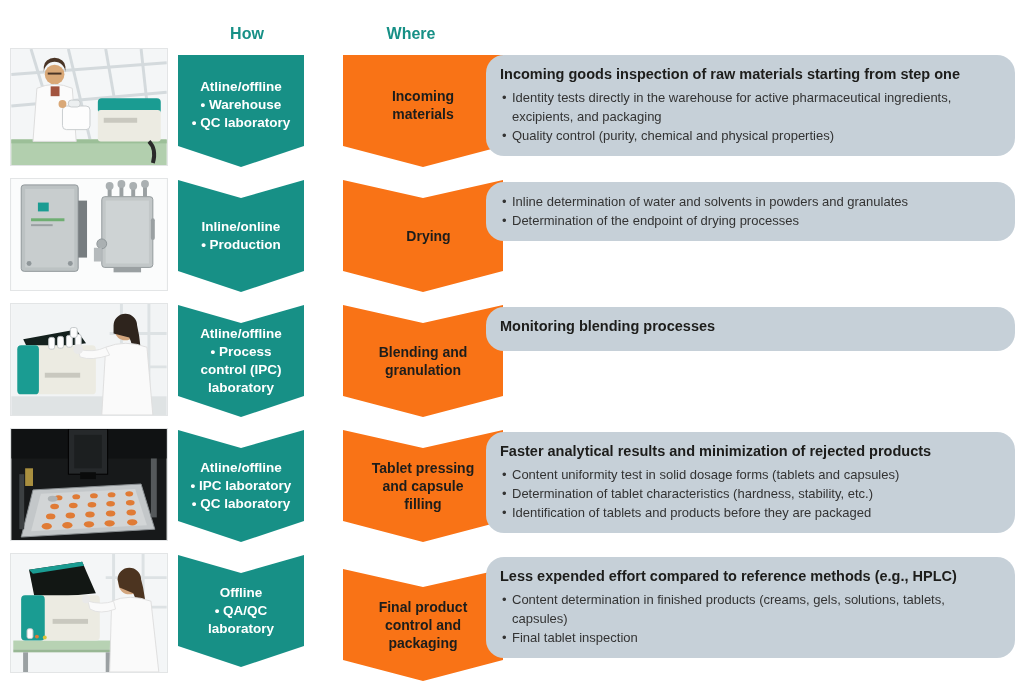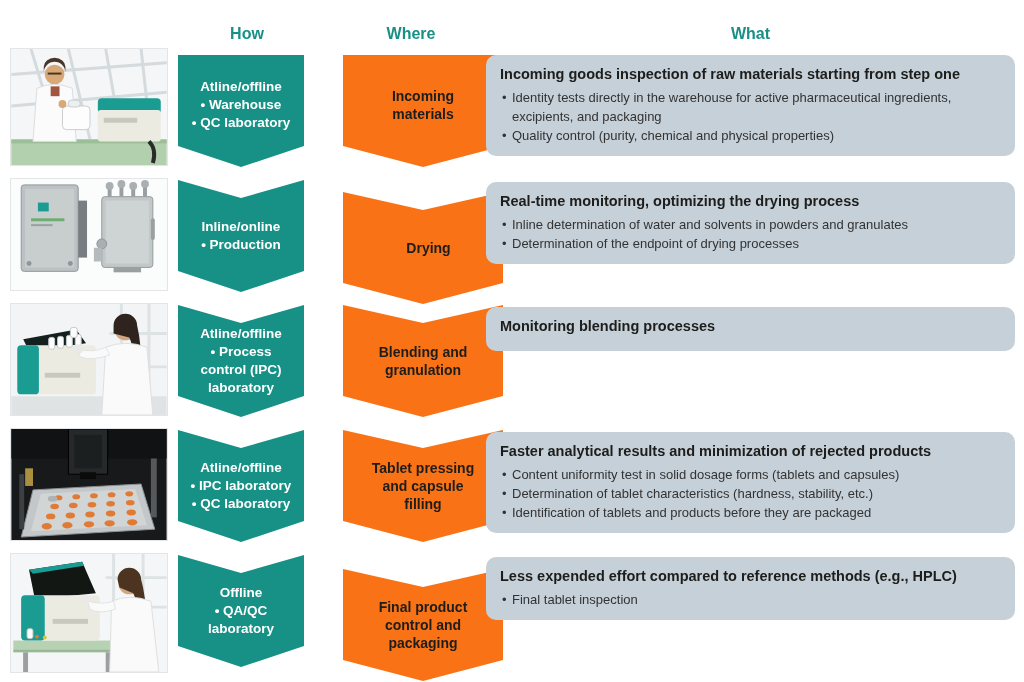--- a/index.html
+++ b/index.html
@@ -32,36 +32,35 @@
   .chev-how { left:178px; width:126px; height:112px; background:#179086; color:#ffffff;
               font-weight:bold; font-size:13.5px; line-height:1.35; }
   .chev-how .loc { max-width:120px; }
   .chev-how .loc::before { content:"• "; }
 
   .chev-where { left:343px; width:160px; height:112px; background:#f97316; color:#1d1d1b;
                 font-weight:bold; font-size:14px; line-height:1.3; }
   .chev-where .where-label { max-width:118px; }
 
   .what-box { position:absolute; left:486px; width:529px; background:#c6d0d8;
-              border-radius:10px; padding:10px 16px 11px 14px; }
+              border-radius:18px; padding:10px 16px 11px 14px; }
   .what-title { font-size:14.5px; font-weight:bold; color:#1d1d1b; line-height:1.35;
                 margin-bottom:3px; }
   .what-list { list-style:none; }
   .what-list li { position:relative; padding-left:12px; font-size:13px; color:#333;
                   line-height:1.48; max-width:500px; }
   .what-list li::before { content:"•"; position:absolute; left:2px; color:#333; }
 </style>
 </head>
 <body>
 
 <div class="stage">
 
   <div class="col-header hdr-how">How</div>
   <div class="col-header hdr-where">Where</div>
-  <div class="col-header hdr-what">What</div>
 
   <div class="row" style="top:48px;">
     <div class="photo" style="height:118px;">
       <svg viewBox="0 0 158 118">
         <rect width="158" height="118" fill="#f4f6f7"></rect>
         <g stroke="#d4dadd" stroke-width="3">
           <line x1="20" y1="0" x2="48" y2="92"></line>
             <line x1="58" y1="0" x2="80" y2="92"></line>
           <line x1="96" y1="0" x2="112" y2="92"></line>
             <line x1="132" y1="0" x2="142" y2="92"></line>
@@ -128,25 +127,24 @@
         <circle cx="92" cy="66" r="5" fill="#aab0b2" stroke="#8f9699"></circle>
         <rect x="84" y="70" width="8" height="14" fill="#b5babc"></rect>
         <rect x="142" y="40" width="4" height="22" rx="2" fill="#9aa0a2"></rect>
         <rect x="104" y="90" width="28" height="5" fill="#9aa0a2"></rect>
       </svg>
     </div>
     <div class="chev chev-how notched" style="top:2px;">
       <div>Inline/online</div>
       <div class="loc">Production</div>
     </div>
-    <div class="chev chev-where notched" style="top:14px;padding-left:21px;">
+    <div class="chev chev-where notched" style="top:2px;padding-left:21px;">
       <div class="where-label">Drying</div>
     </div>
     <div class="what-box" style="top:4px;">
-      <div class="what-title">Real-time monitoring, optimizing the drying process</div>
       <ul class="what-list">
         <li>Inline determination of water and solvents in powders and granulates</li>
         <li>Determination of the endpoint of drying processes</li>
       </ul>
     </div>
   </div>
 
   <div class="row" style="top:303px;">
     <div class="photo" style="height:113px;">
       <svg viewBox="0 0 158 113">
@@ -276,18 +274,19 @@
     <div class="chev chev-how notched" style="top:2px;align-items:center;">
       <div>Offline</div>
       <div class="loc">QA/QC laboratory</div>
     </div>
     <div class="chev chev-where notched" style="top:16px;">
       <div class="where-label">Final product control and packaging</div>
     </div>
     <div class="what-box" style="top:4px;">
       <div class="what-title">Less expended effort compared to reference methods (e.g., HPLC)</div>
       <ul class="what-list">
+        <li>Content determination in finished products (creams, gels, solutions, tablets, capsules)</li>
         <li>Final tablet inspection</li>
       </ul>
     </div>
   </div>
 
 </div>
 
 </body></html>

